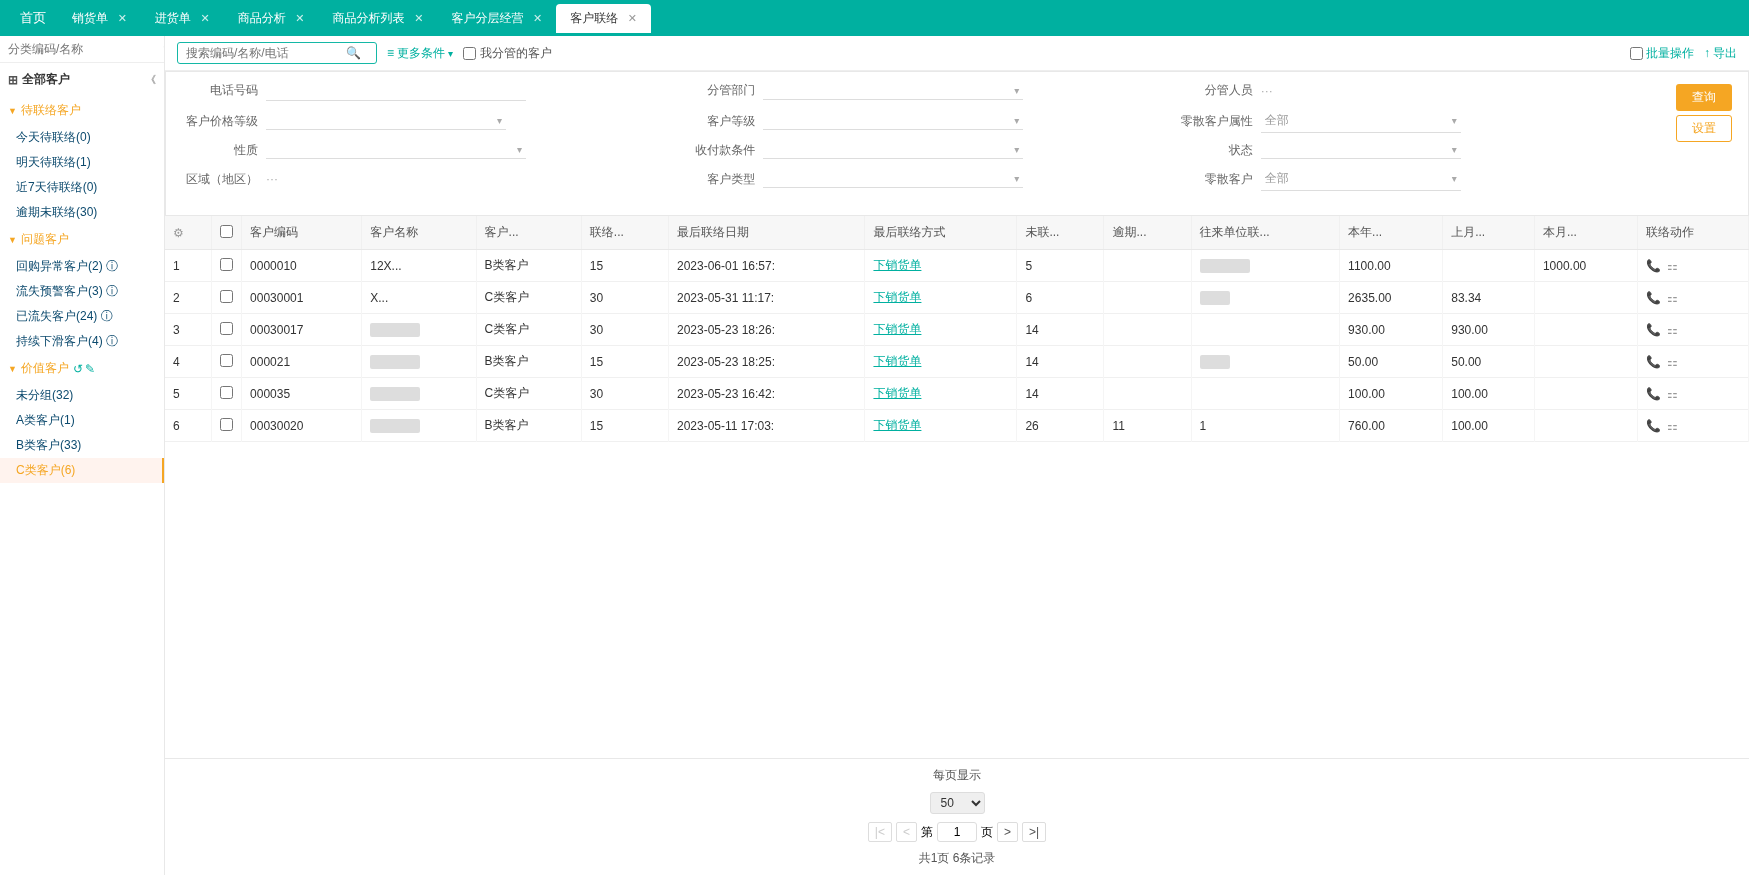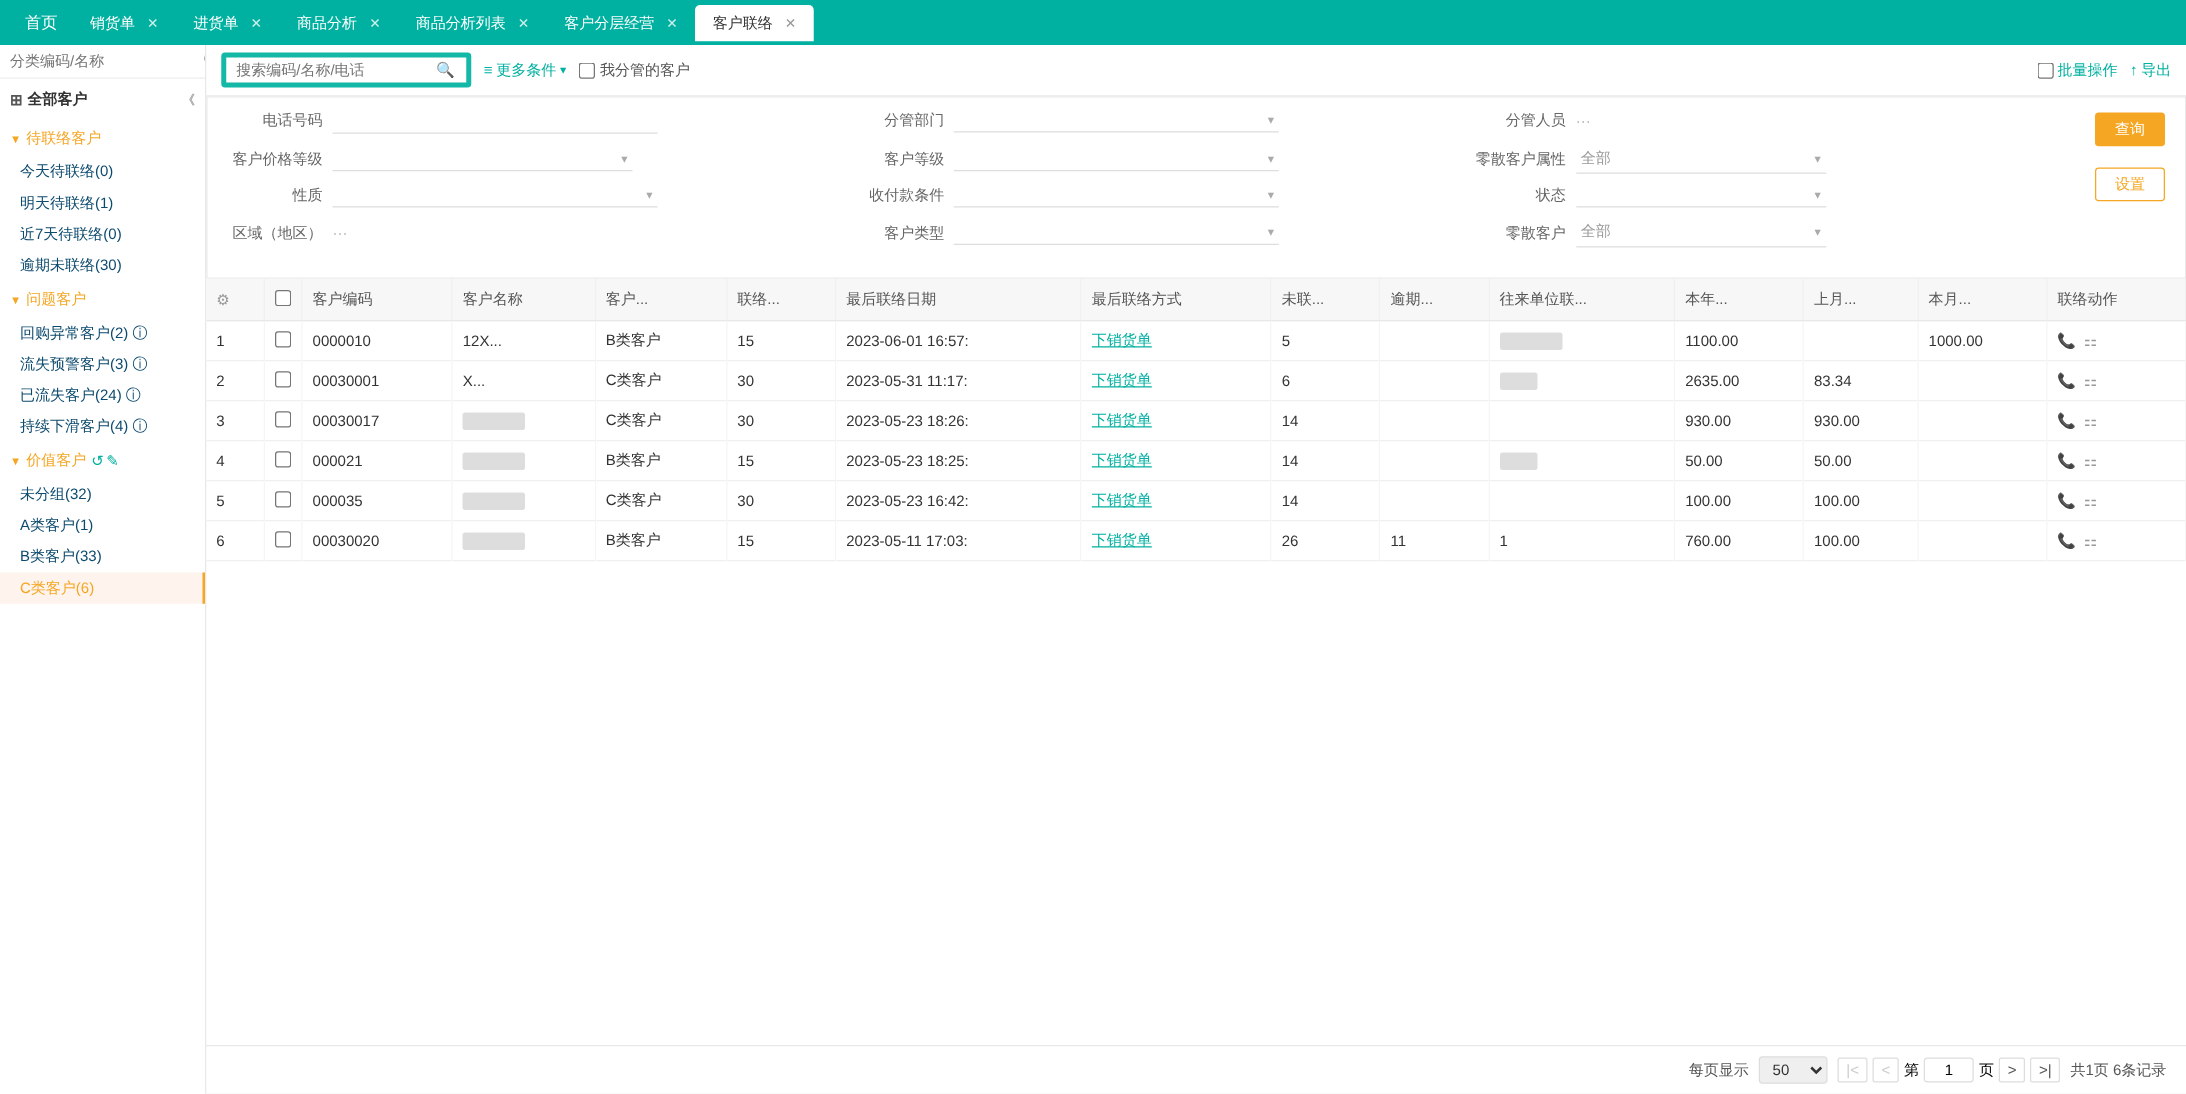--- a/index.html
+++ b/index.html
@@ -27,59 +27,59 @@
     .sidebar-section-title { padding: 6px 8px; color: #f5a623; font-size: 12px; display: flex; align-items: center; }
     .sidebar-section-title::before { content: '▼'; font-size: 9px; margin-right: 4px; }
     .sidebar-item { padding: 4px 8px 4px 16px; color: #0c4a6e; cursor: pointer; white-space: nowrap; }
     .sidebar-item.active { background: #fff3ee; color: #f5a623; border-right: 2px solid #f5a623; }
 
     
     .content { flex: 1; display: flex; flex-direction: column; overflow: hidden; }
 
     
     .toolbar { background: #fff; padding: 6px 12px; display: flex; align-items: center; gap: 10px; border-bottom: 1px solid #eee; flex-shrink: 0; }
-    .toolbar-search { display: flex; align-items: center; border: 4px solid #14b8a6; border-radius: 3px; padding: 3px 8px; min-width: 200px; }
+    .toolbar-search { display: flex; align-items: center; border: 1px solid #14b8a6; border-radius: 3px; padding: 3px 8px; min-width: 200px; }
     .toolbar-search input { border: none; outline: none; font-size: 12px; color: #999; width: 160px; }
     .toolbar-search .search-btn { color: #aaa; cursor: pointer; }
     .more-conditions { color: #00b0a0; cursor: pointer; display: flex; align-items: center; gap: 3px; }
     .my-customers { display: flex; align-items: center; gap: 4px; color: #555; cursor: pointer; }
     .toolbar-right { margin-left: auto; display: flex; align-items: center; gap: 10px; }
     .batch-op { display: flex; align-items: center; gap: 3px; color: #00b0a0; cursor: pointer; }
     .export-btn { display: flex; align-items: center; gap: 3px; color: #00b0a0; cursor: pointer; }
 
     
     .filter-panel { background: #fff; border: 1px solid #e8e8e8; margin: 0; padding: 8px 12px; flex-shrink: 0; }
     .filter-row { display: flex; align-items: center; margin-bottom: 8px; gap: 10px; }
     .filter-row:last-child { margin-bottom: 16px; }
     .filter-label { color: #666; min-width: 80px; text-align: right; flex-shrink: 0; }
     .filter-input { border: none; border-bottom: 1px solid #ddd; outline: none; padding: 3px 4px; min-width: 200px; font-size: 12px; color: #333; }
     .filter-select { display: flex; align-items: center; border: none; border-bottom: 1px solid #ddd; padding: 3px 4px; min-width: 200px; cursor: pointer; color: #999; justify-content: space-between; }
     .filter-select .chev { color: #aaa; font-size: 10px; }
     .filter-ellipsis { color: #aaa; cursor: pointer; }
     .filter-col { display: flex; align-items: center; flex: 1; gap: 8px; }
     .query-btn { background: #f5a623; color: #fff; border: none; border-radius: 3px; padding: 5px 16px; cursor: pointer; font-size: 12px; }
     .set-btn { background: #fff; color: #f5a623; border: 1px solid #f5a623; border-radius: 3px; padding: 4px 14px; cursor: pointer; font-size: 12px; }
-    .filter-actions { display: flex; flex-direction: column; gap: 17px; justify-content: center; }
+    .filter-actions { display: flex; flex-direction: column; gap: 4px; justify-content: center; }
 
     
     .table-container { flex: 1; overflow: auto; background: #fff; margin: 0; }
     table { width: 100%; border-collapse: collapse; min-width: 900px; }
     thead tr { background: #f7f7f7; }
     thead th { padding: 8px 8px; text-align: left; border-bottom: 1px solid #e8e8e8; border-right: 1px solid #f0f0f0; color: #555; font-weight: normal; white-space: nowrap; font-size: 12px; }
     tbody tr { border-bottom: 1px solid #f0f0f0; }
     tbody td { padding: 7px 8px; color: #333; border-right: 1px solid #f5f5f5; white-space: nowrap; font-size: 12px; }
     .link-text { color: #00b0a0; cursor: pointer; text-decoration: underline; }
     .action-icons { display: flex; gap: 6px; color: #999; cursor: pointer; }
     .blurred { background: #ddd; color: transparent; border-radius: 2px; display: inline-block; min-width: 50px; height: 14px; }
     .blurred-sm { background: #ddd; color: transparent; border-radius: 2px; display: inline-block; min-width: 30px; height: 14px; }
     .gear-icon-th { color: #999; cursor: pointer; }
     .checkbox-th { width: 24px; }
 
     
-    .pagination { background: #fff; border-top: 1px solid #e8e8e8; padding: 8px 16px; display: flex; align-items: center; justify-content: flex-end; gap: 8px; flex-shrink: 0; }
+    .pagination { background: #fff; border-top: 1px solid #e8e8e8; padding: 8px 16px; display: flex; align-items: center; justify-content: flex-end; gap: 8px; flex-shrink: 0; flex-direction: column; }
     .page-info { color: #555; }
     .page-select { border: 1px solid #ddd; border-radius: 3px; padding: 2px 6px; color: #333; }
     .page-nav { display: flex; align-items: center; gap: 4px; }
     .page-nav button { border: 1px solid #ddd; background: #fff; padding: 2px 6px; cursor: pointer; color: #555; border-radius: 2px; }
     .page-nav button:disabled { color: #ccc; cursor: default; }
     .page-input { border: 1px solid #ddd; border-radius: 3px; padding: 2px 4px; width: 40px; text-align: center; }
     .total-info { color: #555; }
 
     
     .table-container::-webkit-scrollbar { height: 8px; width: 8px; }

